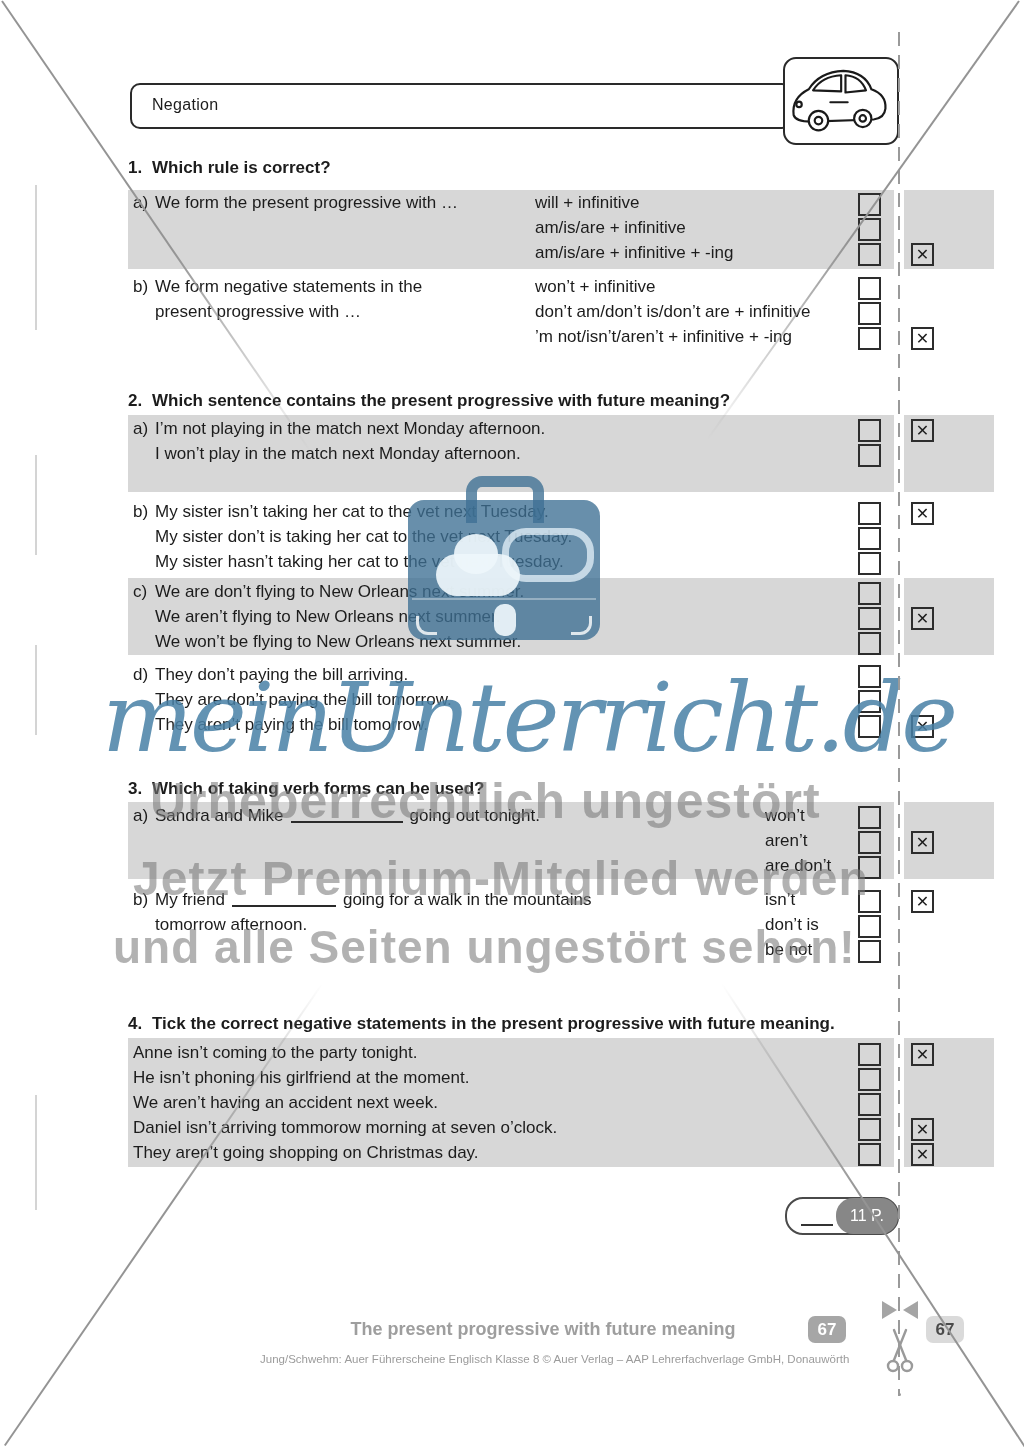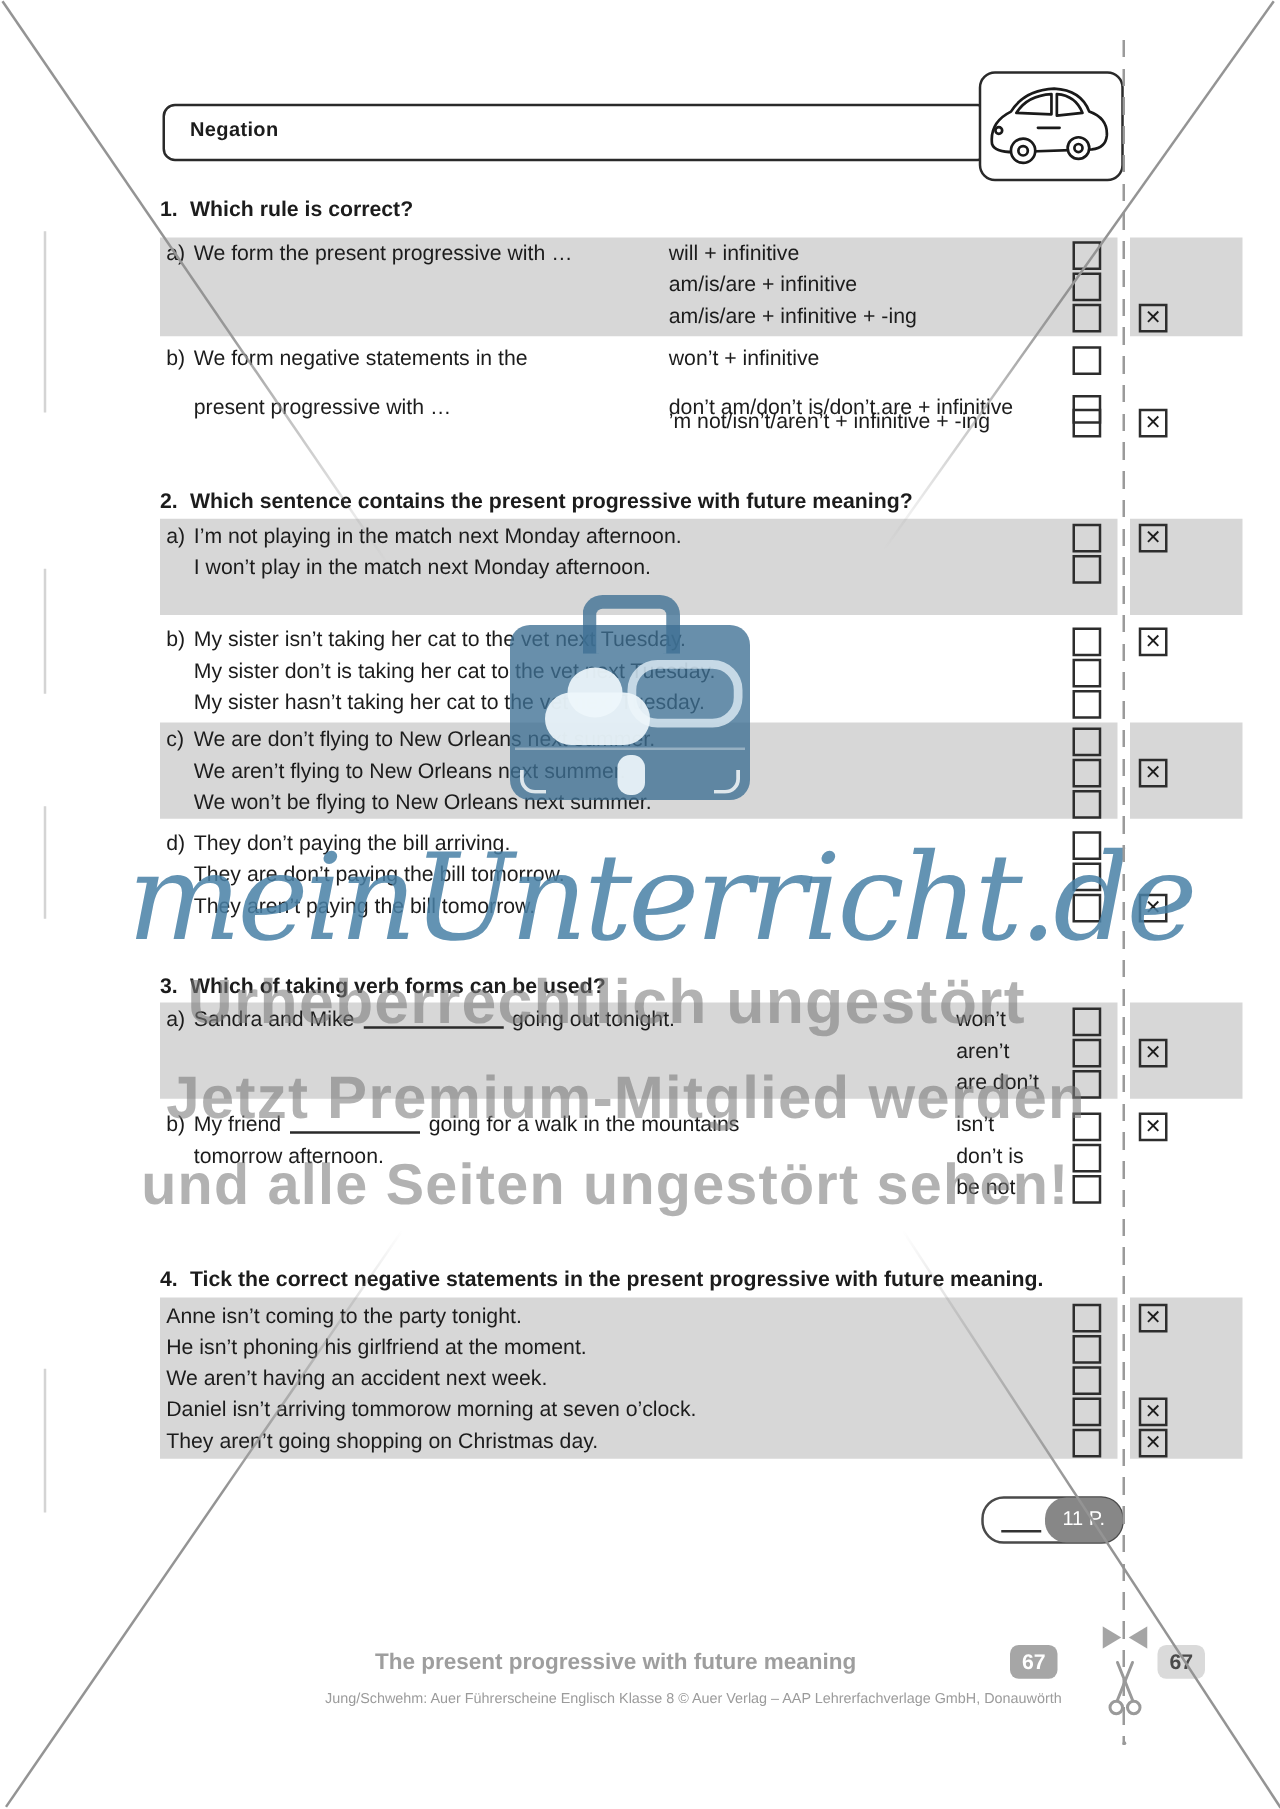--- a/index.html
+++ b/index.html
@@ -1,20 +1,20 @@
 <!DOCTYPE html>
 <html><head>
 <meta charset="utf-8">
 <style>
   html,body{margin:0;padding:0;background:#fff;}
   #page{position:relative;width:1024px;height:1447px;background:#ffffff;overflow:hidden;
         font-family:"Liberation Sans","DejaVu Sans",sans-serif;color:#1c1c1c;font-size:17px;}
   
   .hbox{position:absolute;left:130px;top:83px;width:658px;height:42px;border:2px solid #2a2a2a;border-radius:10px;background:#fff;}
-  .htitle{position:absolute;left:152px;top:96px;font-weight:bold;font-size:16px;letter-spacing:.3px;}
+  .htitle{position:absolute;left:152px;top:96px;font-weight:normal;font-size:16px;letter-spacing:.3px;}
   .carbox{position:absolute;left:783px;top:57px;width:112px;height:84px;border:2px solid #2a2a2a;border-radius:13px;background:#fff;}
   
   .qhead{position:absolute;left:128px;font-weight:bold;font-size:17px;white-space:nowrap;}
   .qnum{display:inline-block;width:24px;}
   
   .block{position:absolute;left:128px;width:868px;}
   .band{position:absolute;top:0;bottom:0;background:#d7d7d7;}
   .band.l{left:0;width:766px}
   .band.r{left:776px;width:90px}
   .row{position:absolute;left:0;width:100%;height:25px;}
@@ -49,21 +49,21 @@
   .case .cloud2{position:absolute;left:94px;top:52px;width:78px;height:40px;border:7px solid rgba(230,242,249,.75);border-radius:24px;}
   .case .tab{position:absolute;left:86px;top:128px;width:22px;height:32px;background:rgba(238,246,251,.92);border-radius:10px;}
   .case .bl{position:absolute;left:8px;top:140px;width:18px;height:16px;border-left:3px solid rgba(255,255,255,.8);border-bottom:3px solid rgba(255,255,255,.8);border-bottom-left-radius:12px;}
   .case .br{position:absolute;right:8px;top:140px;width:18px;height:16px;border-right:3px solid rgba(255,255,255,.8);border-bottom:3px solid rgba(255,255,255,.8);border-bottom-right-radius:12px;}
   
   .pill{position:absolute;left:785px;top:1197px;width:110px;height:34px;border:2px solid #4a4a4a;border-radius:18px;background:#fff;}
   .pill .blankline{position:absolute;left:14px;bottom:7px;width:32px;border-bottom:2px solid #333;}
   .pill .pts{position:absolute;right:-1px;top:-1px;width:62px;height:36px;background:#878787;border-radius:17px;color:#fff;
              font-size:16px;line-height:36px;text-align:center;}
   
-  .ftitle{position:absolute;left:300px;top:1316px;width:486px;height:27px;line-height:27px;text-align:left;
+  .ftitle{position:absolute;left:300px;top:1316px;width:486px;height:27px;line-height:27px;text-align:center;
           font-weight:bold;font-size:18px;color:#9e9e9e;white-space:nowrap;}
   .pg{position:absolute;top:1316px;width:38px;height:27px;border-radius:7px;font-weight:bold;font-size:17px;line-height:27px;text-align:center;}
   .pg.left{left:808px;background:#a6a6a6;color:#fff;}
   .pg.right{left:926px;background:#dadada;color:#4a4a4a;}
   .credit{position:absolute;left:260px;top:1353px;font-size:11.5px;color:#9b9b9b;white-space:nowrap;}
   .bowtie{position:absolute;left:882px;top:1300px;z-index:9;}
   .scissors{position:absolute;left:884px;top:1326px;z-index:9;}
   .dot{position:absolute;left:898px;top:1393px;width:3px;height:3px;background:#9a9a9a;border-radius:50%;}
 </style>
 </head>
@@ -126,21 +126,21 @@
     </div>
   </div>
 
   <div class="block" style="top:273px;height:80px;">
     <div class="row" style="top:4px;">
       <span class="lbl">b)</span>
       <span class="txt">We form negative statements in the</span>
       <span class="choice c1">won’t + infinitive</span>
       <span class="cb"></span>
     </div>
-    <div class="row" style="top:29px;margin-top:14px;">
+    <div class="row" style="top:29px;">
       <span class="txt">present progressive with …</span>
       <span class="choice c1">don’t am/don’t is/don’t are + infinitive</span>
       <span class="cb"></span>
     </div>
     <div class="row" style="top:54px;">
       <span class="choice c1">’m not/isn’t/aren’t + infinitive + -ing</span>
       <span class="cb"></span>
       <span class="xb">✕</span>
     </div>
   </div>

